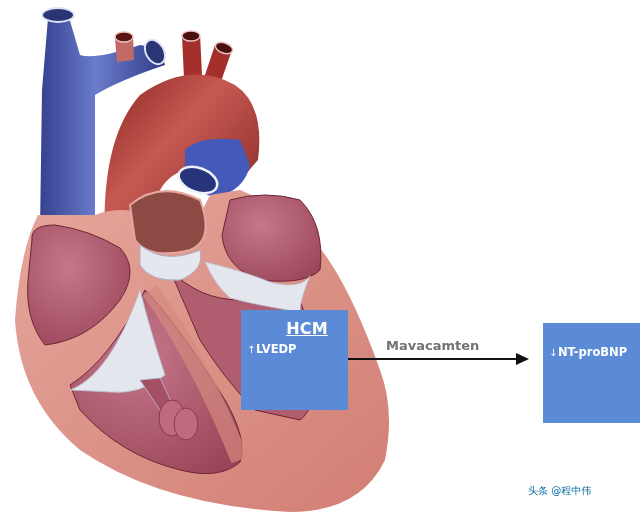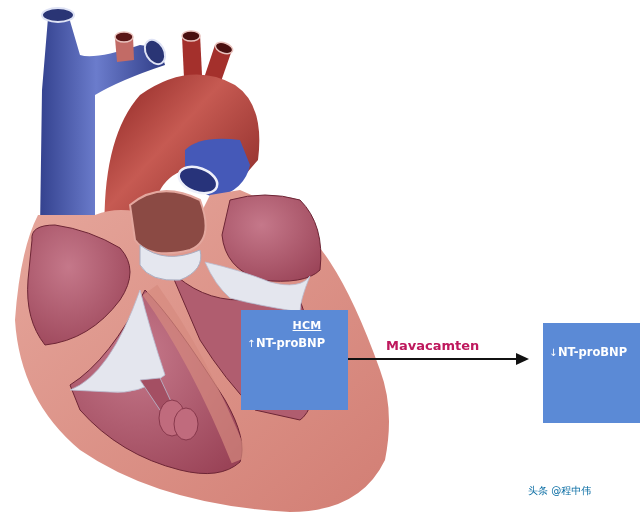--- a/index.html
+++ b/index.html
@@ -3,31 +3,31 @@
 <meta charset="utf-8">
 <style>
   html, body { margin:0; padding:0; background:#ffffff; }
   body { width:640px; height:517px; position:relative; overflow:hidden;
          font-family:"DejaVu Sans", sans-serif; }
   #heart { position:absolute; left:0; top:0; width:640px; height:517px; }
   .box { position:absolute; background:#5b8ad6; color:#ffffff;
          font-family:"DejaVu Sans", sans-serif; font-weight:bold; }
   #hcm-box { left:241px; top:310px; width:107px; height:100px; }
   #result-box { left:531px; top:323px; width:104px; height:100px;margin-left:12px; }
-  .box-title { text-align:center; text-decoration:underline; font-size:11px;
+  .box-title { text-align:center; text-decoration:underline; font-size:16px;
                margin-top:9px; margin-bottom:4px; letter-spacing:0.2px;margin-left:25px; }
   .row { font-size:11.5px; line-height:15px; padding-left:6px; white-space:nowrap; }
   .row .arr { font-size:10px; font-weight:normal; display:inline-block; width:9px; }
   #result-box .rows { margin-top:22px; }
   #arrow-line { position:absolute; left:348px; top:358px; width:172px; height:2px; background:#111; }
   #arrow-head { position:absolute; left:516px; top:353px; width:0; height:0;
                 border-top:6px solid transparent; border-bottom:6px solid transparent;
                 border-left:13px solid #111; }
   #drug-label { position:absolute; left:386px; top:338px; font-size:13px; font-weight:bold;
-                color:#be185d; font-family:"DejaVu Sans", sans-serif; }
+                color:#737373; font-family:"DejaVu Sans", sans-serif; }
   #watermark { position:absolute; left:528px; top:484px; font-size:10px; color:#0369a1;
                font-family:"DejaVu Sans", sans-serif; }
 </style>
 </head>
 <body>
 
 <svg id="heart" viewBox="0 0 640 517" xmlns="http://www.w3.org/2000/svg">
   <defs>
     <linearGradient id="veinG" x1="0" x2="1" y1="0" y2="0">
       <stop offset="0" stop-color="#34428f"></stop>
@@ -95,21 +95,21 @@
   <g fill="#e4e6ee" stroke="#b9bdd0" stroke-width="0.8">
     <path d="M205,262 Q240,270 270,282 Q300,290 310,276 Q300,300 300,312 Q255,305 230,298 Q215,285 205,262 Z"></path>
   </g>
 
   <path d="M150,290 Q200,360 240,460" fill="none" stroke="#d58a7f" stroke-width="18" opacity="0.7"></path>
 </svg>
 
 <div id="hcm-box" class="box">
   <div class="box-title">HCM</div>
   <div class="row">
-    <span class="arr">↑</span><span>NT-proBNP</span>
+    <span class="arr">↑</span><span>LVEDP</span>
   </div>
 </div>
 
 <div id="arrow-line"></div>
 <div id="arrow-head"></div>
 <div id="drug-label">Mavacamten</div>
 
 <div id="result-box" class="box">
   <div class="rows">
     <div class="row">

